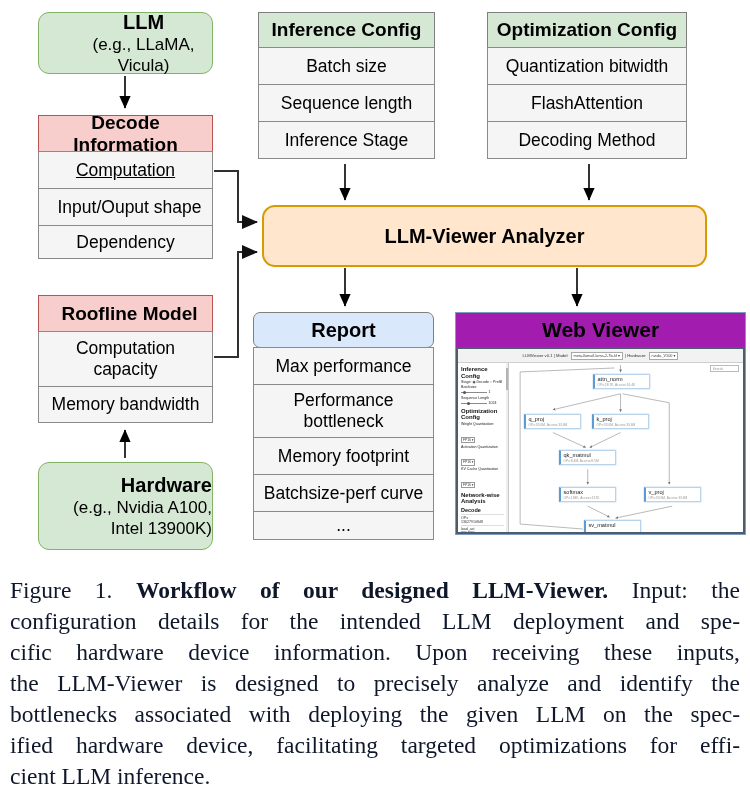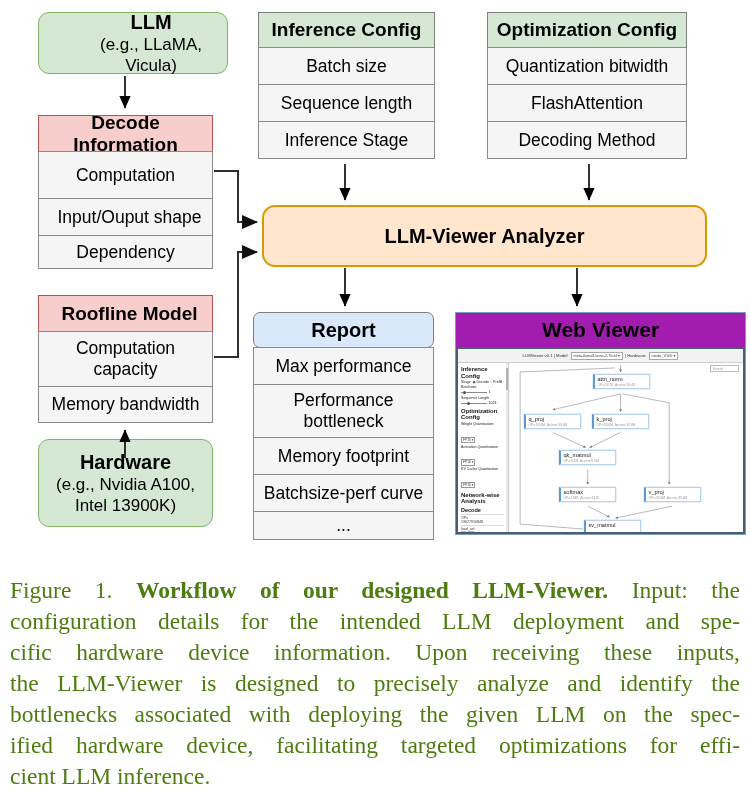--- a/index.html
+++ b/index.html
@@ -47,37 +47,37 @@
   .node{position:absolute;background:#fff;border:0.6px solid #b9d3ea;border-left:2.2px solid #5b9bd5;box-shadow:0 0 1.5px rgba(91,155,213,.55);padding:1px 2.5px;box-sizing:border-box;}
   .node .nm{font-size:5.6px;line-height:6.6px;color:#222;white-space:nowrap;}
   .node .st{font-size:3.3px;line-height:4.2px;color:#999;white-space:nowrap;}
   .search{position:absolute;top:2px;right:4px;width:29px;height:7px;border:0.6px solid #bbb;background:#fff;font-size:3.4px;padding:0 1.5px;box-sizing:border-box;color:#666;}
   .search::placeholder{color:#999;font-size:3.4px;}
 
   svg.overlay{position:absolute;left:0;top:0;pointer-events:none;}
   svg.edges{position:absolute;left:0;top:0;width:100%;height:100%;pointer-events:none;}
 
   
-  .caption{font-family:"Liberation Serif",serif;font-size:23.5px;line-height:31px;padding:17px 10px 0 10px;color:#4d7c0f;}
+  .caption{font-family:"Liberation Serif",serif;font-size:23.5px;line-height:31px;padding:17px 10px 0 10px;color:#0f172a;}
   .cap-line{text-align:justify;text-align-last:justify;white-space:normal;}
   .cap-last{text-align-last:left;}
 </style>
 </head>
 <body>
 
 <div class="figure">
 
-  <div class="abs gbox center" style="left:38px;top:12px;width:190px;height:62px;padding-left:36px;">
+  <div class="abs gbox center" style="left:38px;top:12px;width:175px;height:62px;padding-left:36px;">
     <div class="ttl">LLM</div>
     <div class="sub">(e.g., LLaMA, Vicula)</div>
   </div>
 
   <div class="abs" style="left:38px;top:115px;width:175px;">
     <div class="hdr hdr-pink center" style="height:37px;">Decode Information</div>
-    <div class="trow center" style="height:48px;">Computation</div>
+    <div class="trow center" style="height:38px;text-decoration:underline;">Computation</div>
     <div class="trow center" style="height:38px;padding-left:8px;">Input/Ouput shape</div>
     <div class="trow center" style="height:34px;">Dependency</div>
   </div>
 
   <div class="abs" style="left:258px;top:12px;width:177px;">
     <div class="hdr hdr-green center" style="height:36px;">Inference Config</div>
     <div class="trow center" style="height:38px;">Batch size</div>
     <div class="trow center" style="height:38px;">Sequence length</div>
     <div class="trow center" style="height:38px;">Inference Stage</div>
   </div>
@@ -90,21 +90,21 @@
   </div>
 
   <div class="abs analyzer center" style="left:262px;top:205px;width:445px;height:62px;">LLM-Viewer Analyzer</div>
 
   <div class="abs" style="left:38px;top:295px;width:175px;">
     <div class="hdr hdr-pink center" style="height:37px;padding-left:8px;">Roofline Model</div>
     <div class="trow center" style="height:56px;padding:0 30px;">Computation capacity</div>
     <div class="trow center" style="height:37px;">Memory bandwidth</div>
   </div>
 
-  <div class="abs gbox center" style="left:38px;top:439px;width:175px;height:88px;">
+  <div class="abs gbox center" style="left:38px;top:462px;width:175px;height:88px;align-items:flex-end;">
     <div class="ttl">Hardware</div>
     <div class="sub">(e.g., Nvidia A100,</div>
     <div class="sub">Intel 13900K)</div>
   </div>
 
   <div class="abs" style="left:253px;top:312px;width:181px;">
     <div class="hdr hdr-blue center" style="height:36px;font-size:20px;border-radius:7px;">Report</div>
     <div class="trow center" style="height:38px;">Max performance</div>
     <div class="trow center" style="height:54px;padding:12px 28px;">Performance bottleneck</div>
     <div class="trow center" style="height:38px;">Memory footprint</div>

